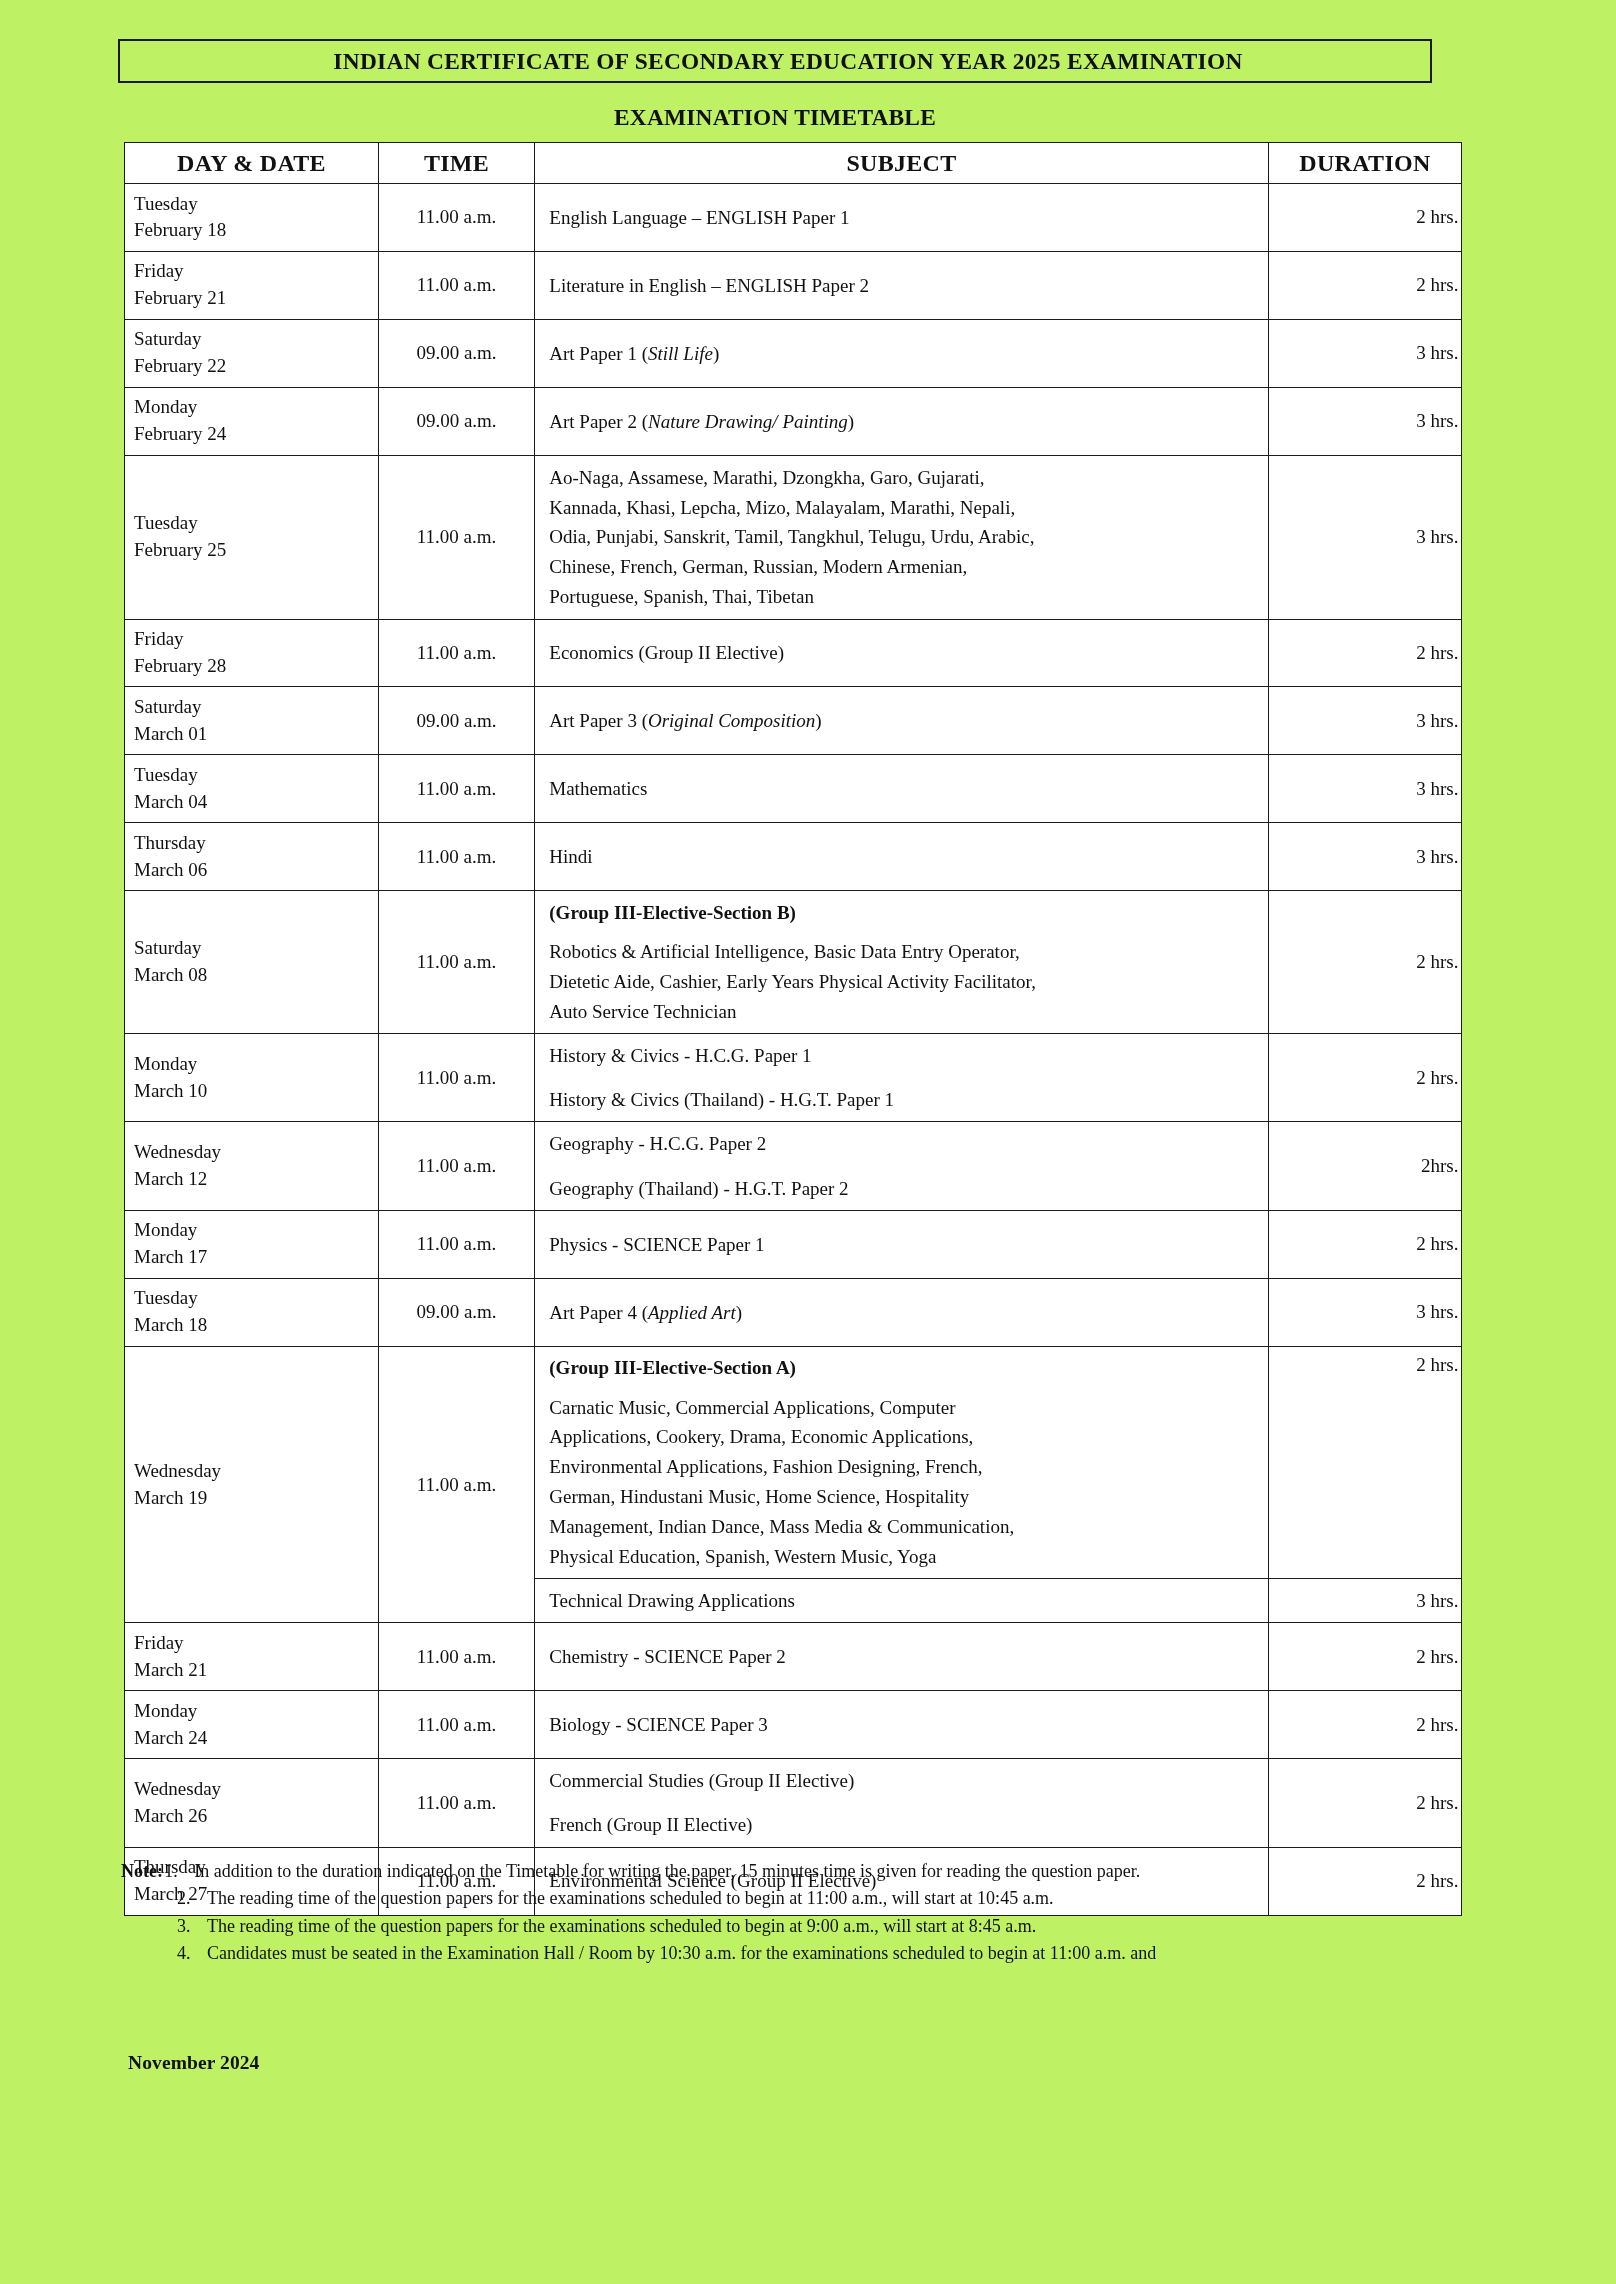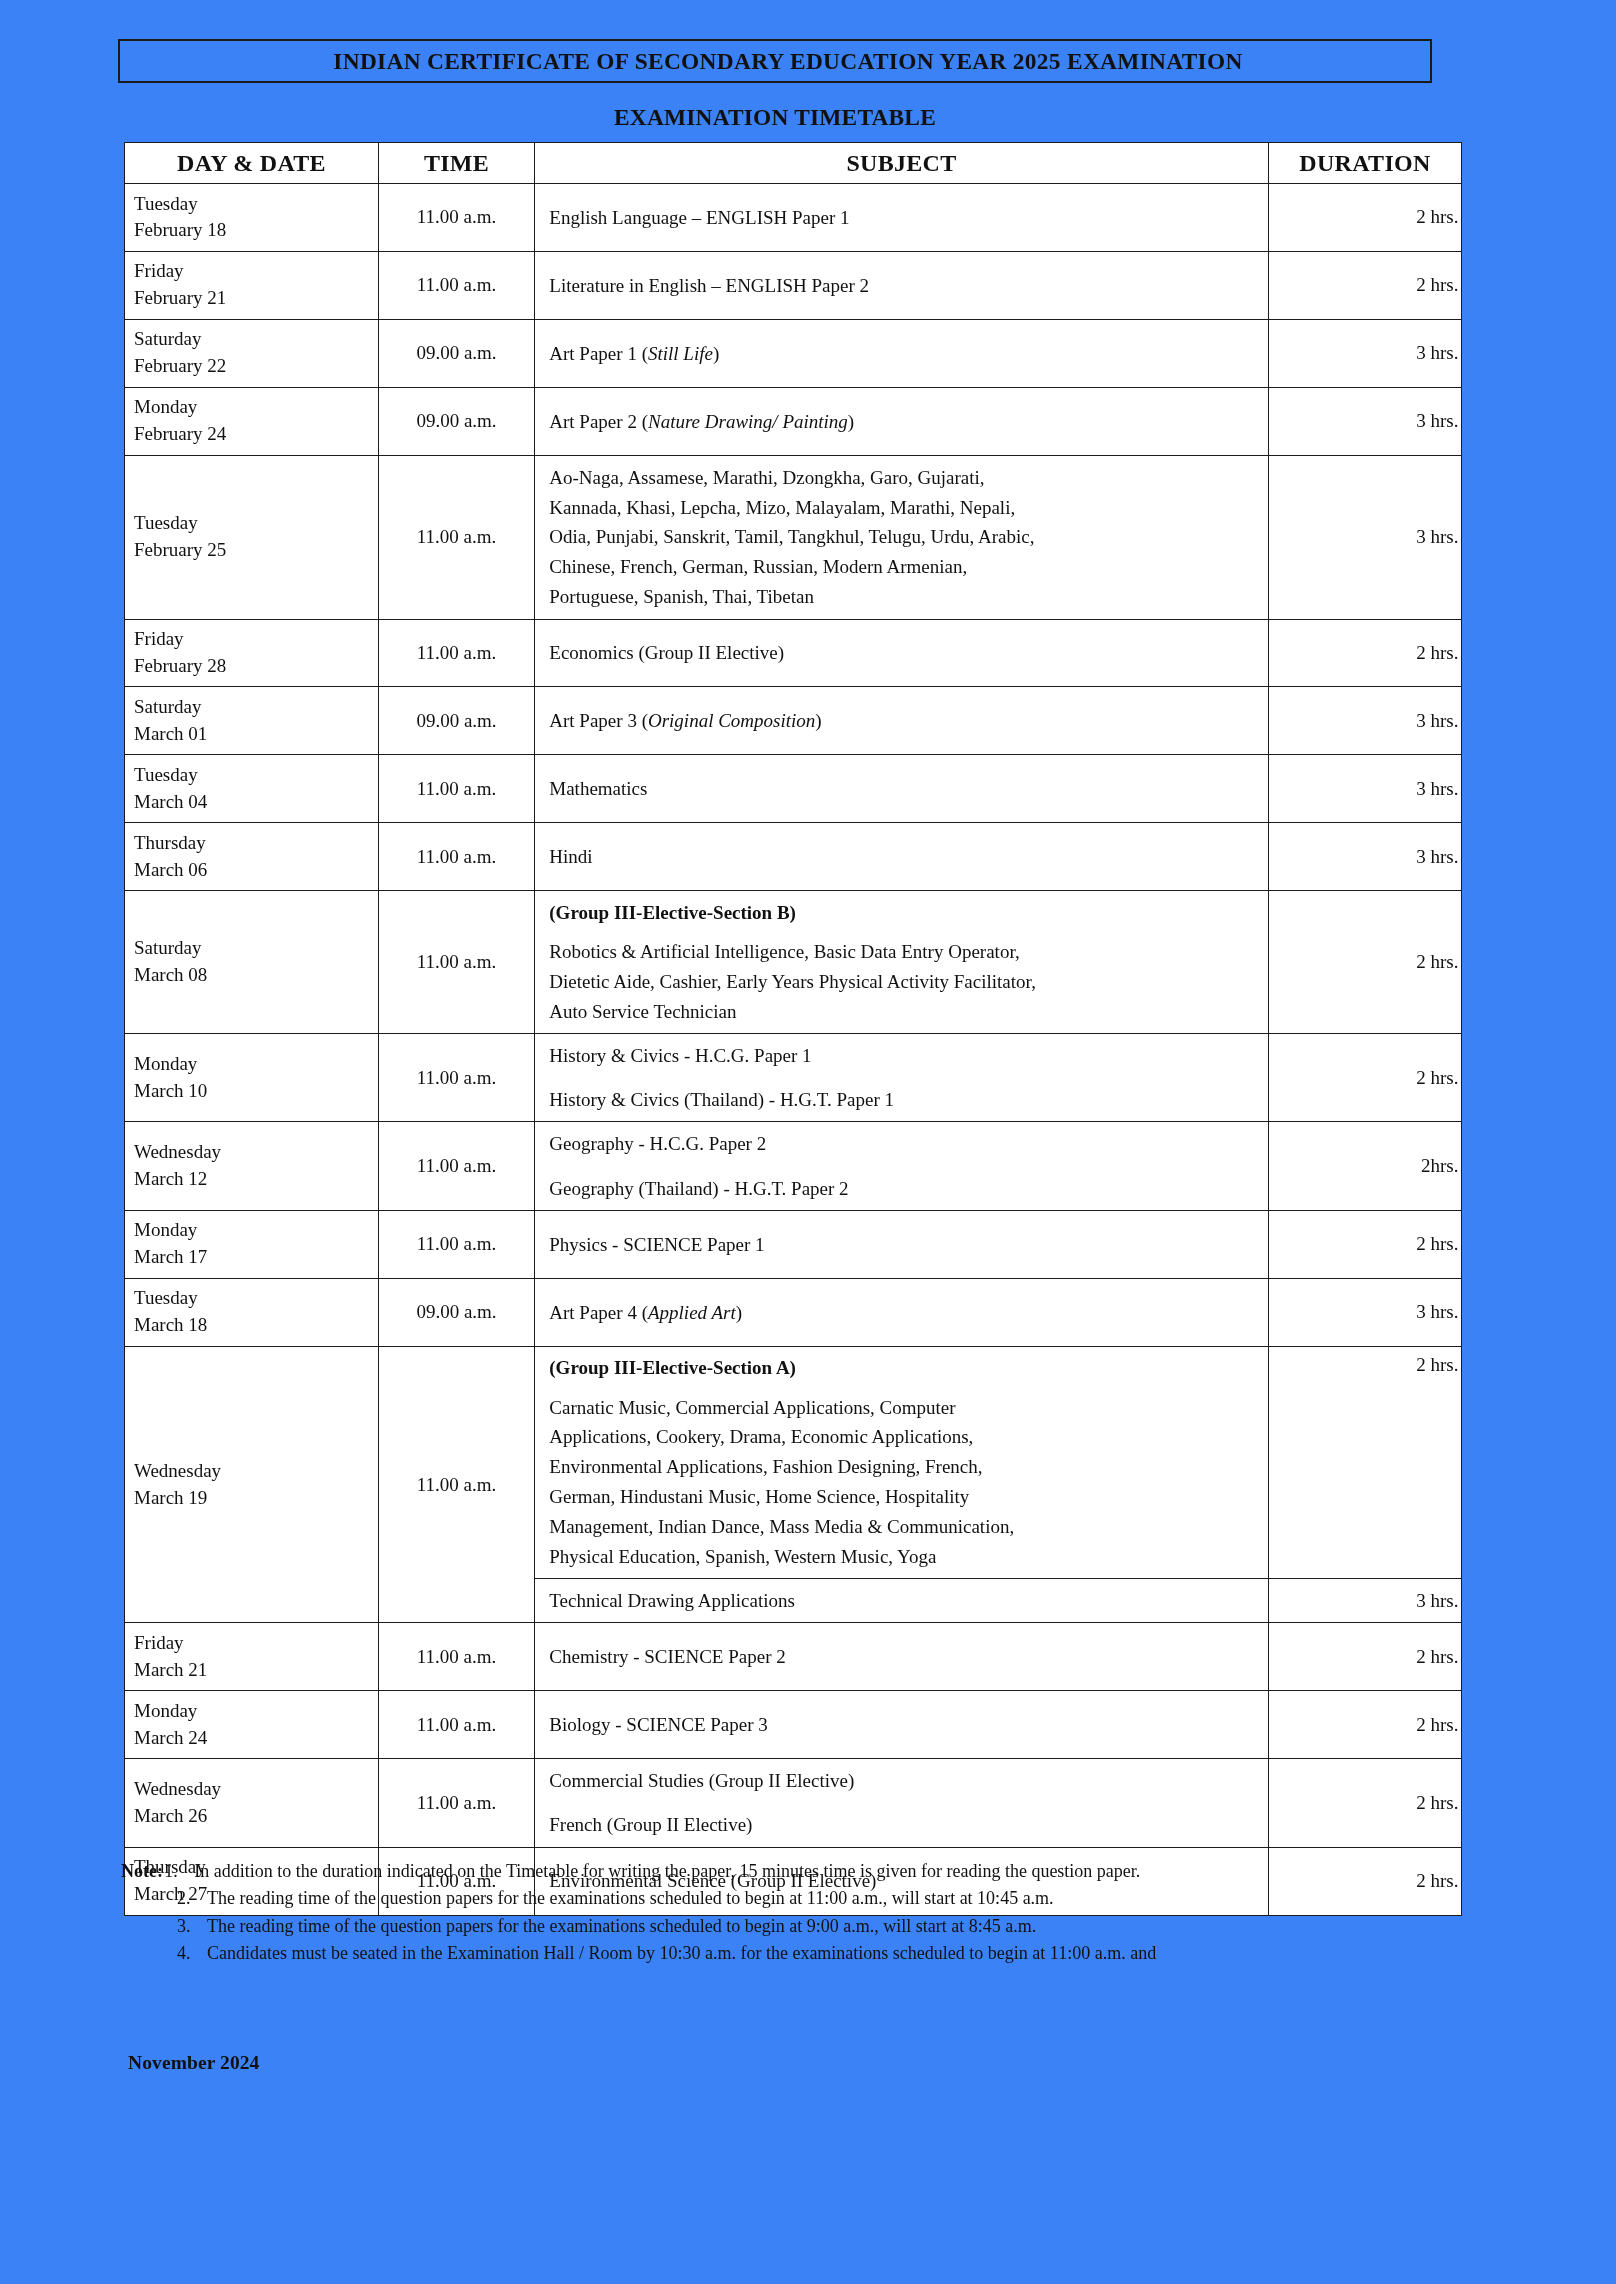--- a/index.html
+++ b/index.html
@@ -15,21 +15,21 @@
     font-family: "Liberation Serif", "DejaVu Serif", serif;
     color: #111111;
     overflow: hidden;
   }
 
   .page {
     position: absolute;
     left: 0; top: 0;
     width: 1616px;
     height: 2284px;
-    background: #3b82f6;
+    background: #bef264;
   }
 
   
   .title-box {
     position: absolute;
     left: 118px;
     top: 39px;
     width: 1314px;
     height: 44px;
     border: 2.6px solid #1a1a1a;

